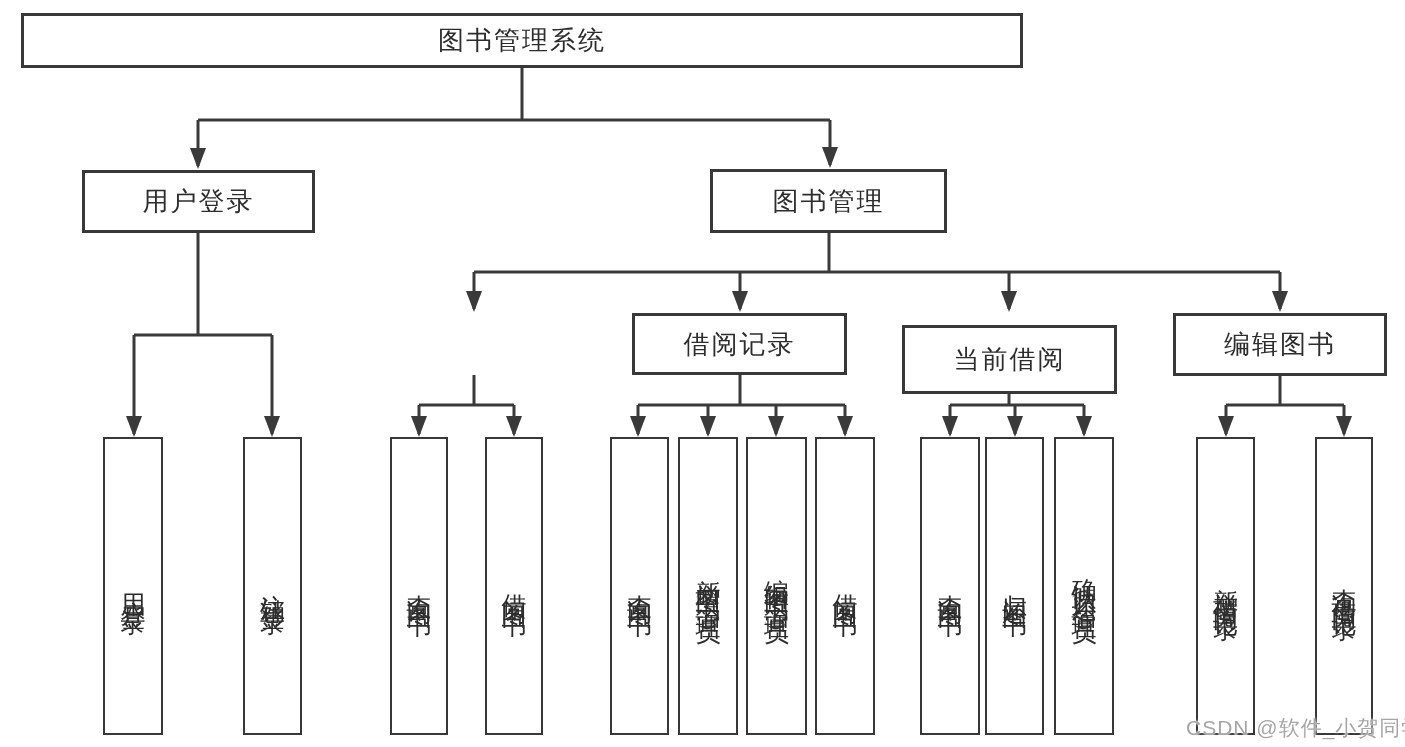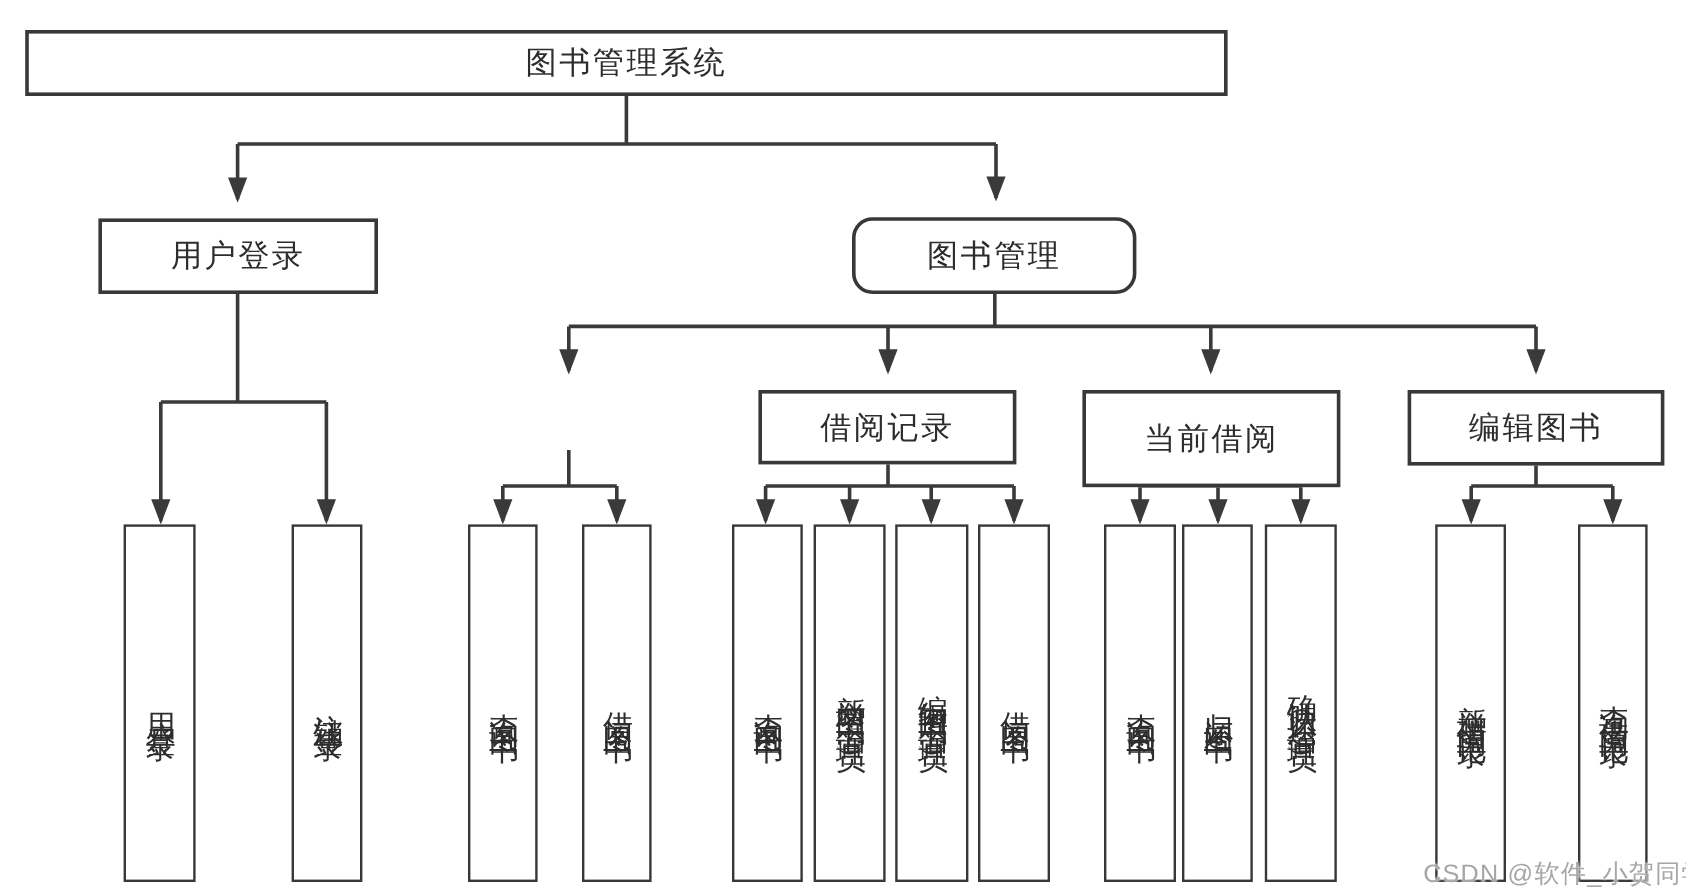--- a/index.html
+++ b/index.html
@@ -27,21 +27,20 @@
     border: 3px solid #383838;
     box-sizing: border-box;
     display: flex;
     align-items: center;
     justify-content: center;
     font-size: 26px;
     letter-spacing: 2px;
     color: #2d2d2d;
     z-index: 1;
     white-space: nowrap;
-    margin-top: 12px;
   }
   .leaf {
     position: absolute;
     top: 437px;
     height: 298px;
     background: #ffffff;
     border: 2px solid #383838;
     box-sizing: border-box;
     display: flex;
     align-items: center;
@@ -115,28 +114,28 @@
     </g>
   </svg>
 
   <div class="hnode" style="left:21px; top:13px; width:1002px; height:55px;">
     <span>图书管理系统</span>
   </div>
 
   <div class="hnode" style="left:82px; top:170px; width:233px; height:63px;">
     <span>用户登录</span>
   </div>
-  <div class="hnode" style="left:710px; top:169px; width:237px; height:64px;border-radius:17px;">
+  <div class="hnode" style="left:710px; top:169px; width:237px; height:64px;">
     <span>图书管理</span>
   </div>
 
   <div class="hnode" style="left:632px; top:313px; width:215px; height:62px;">
     <span>借阅记录</span>
   </div>
-  <div class="hnode" style="left:902px; top:313px; width:215px; height:81px;">
+  <div class="hnode" style="left:902px; top:325px; width:215px; height:69px;">
     <span>当前借阅</span>
   </div>
   <div class="hnode" style="left:1173px; top:313px; width:214px; height:63px;">
     <span>编辑图书</span>
   </div>
 
   <div class="leaf" style="left:103px; width:60px;">
     <span class="vtext">用户登录</span>
   </div>
   <div class="leaf" style="left:243px; width:59px;">

